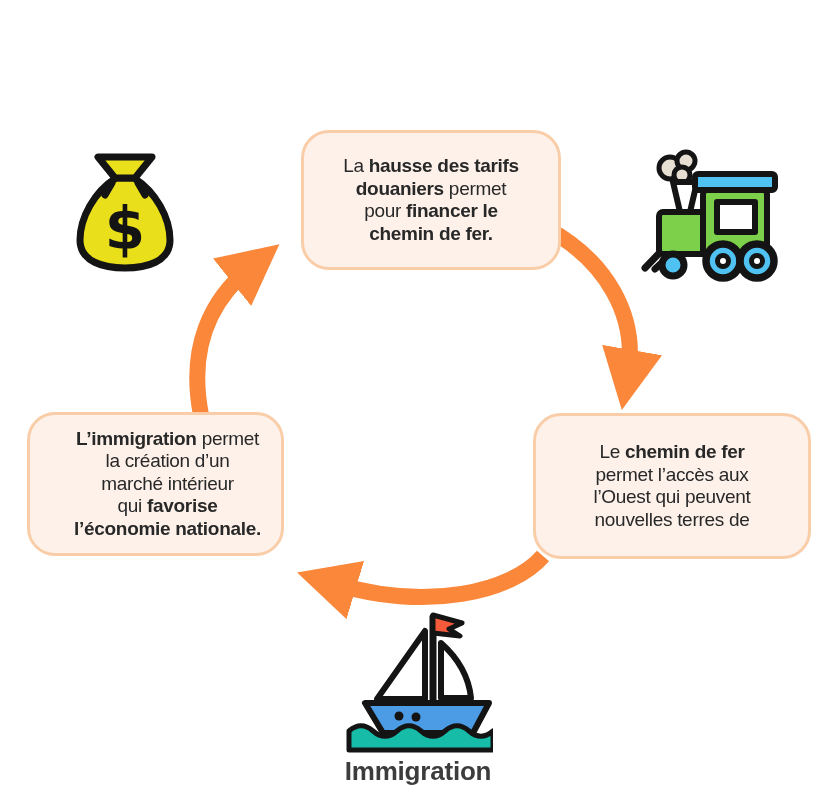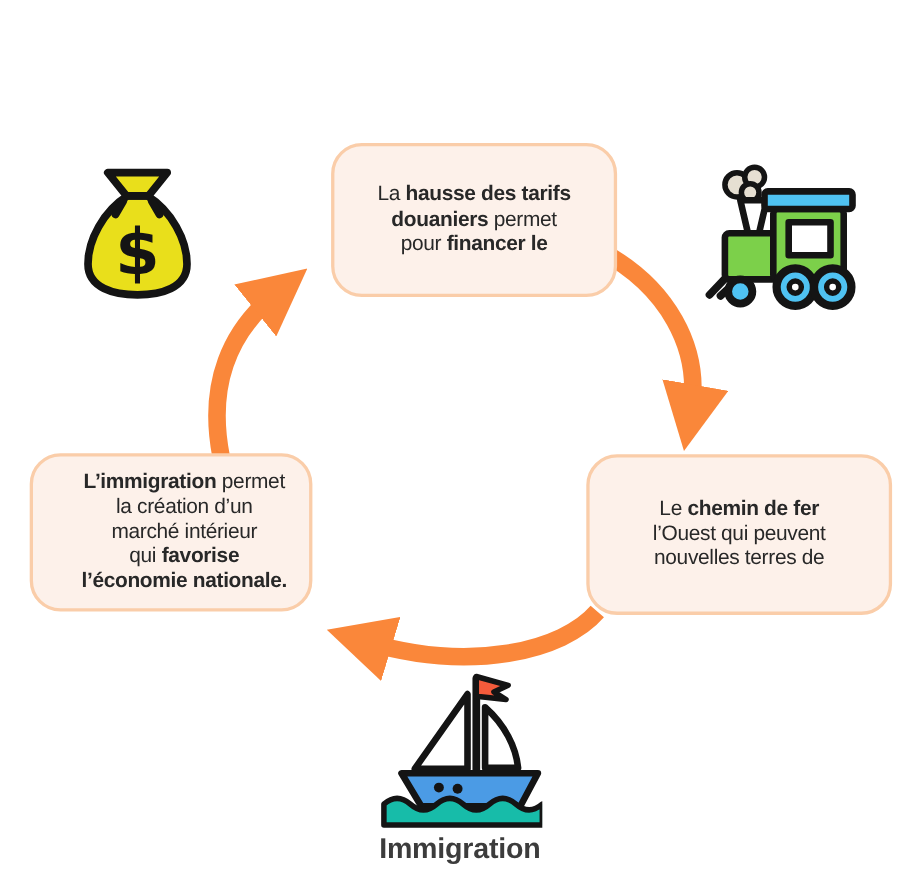--- a/index.html
+++ b/index.html
@@ -66,26 +66,28 @@
     <path class="arrow-stroke" marker-end="url(#ah)" d="M 546 228 C 606 260, 638 316, 628 374"></path>
     <path class="arrow-stroke" marker-end="url(#ah)" d="M 543 556 C 512 592, 428 612, 332 583"></path>
     <path class="arrow-stroke" marker-end="url(#ah)" d="M 201 415 C 188 348, 210 300, 251 267"></path>
   </svg>
 
   <div class="txtbox box-top">
     <div class="box-text">
         <div><span>La </span><span class="b">hausse des tarifs</span></div>
         <div><span class="b">douaniers</span><span> permet</span></div>
         <div><span>pour </span><span class="b">financer le</span></div>
+        <div><span class="b">chemin de fer.</span></div>
       </div>
   </div>
 
   <div class="txtbox box-right">
     <div class="box-text">
         <div><span>Le </span><span class="b">chemin de fer</span></div>
+        <div><span>permet l’accès aux</span></div>
         <div><span>l’Ouest qui peuvent</span></div>
         <div><span>nouvelles terres de</span></div>
       </div>
   </div>
 
   <div class="txtbox box-left">
     <div class="box-text">
         <div><span class="b">L’immigration</span><span> permet</span></div>
         <div><span>la création d’un</span></div>
         <div><span>marché intérieur</span></div>

